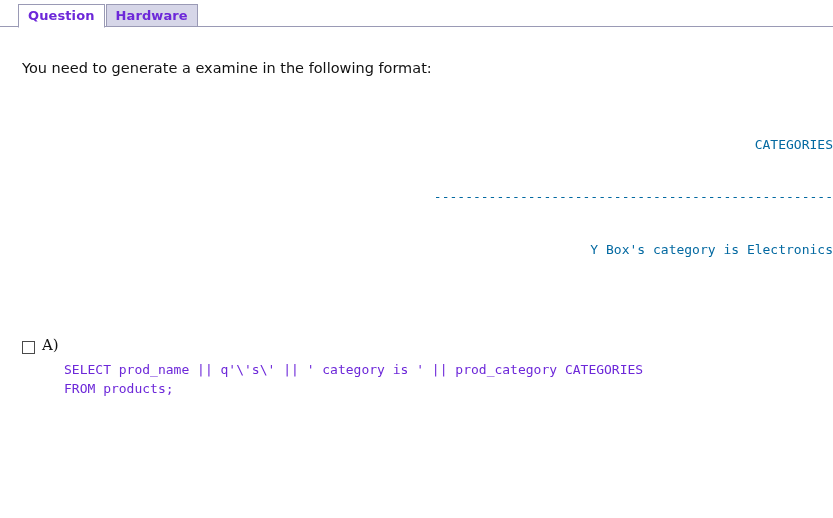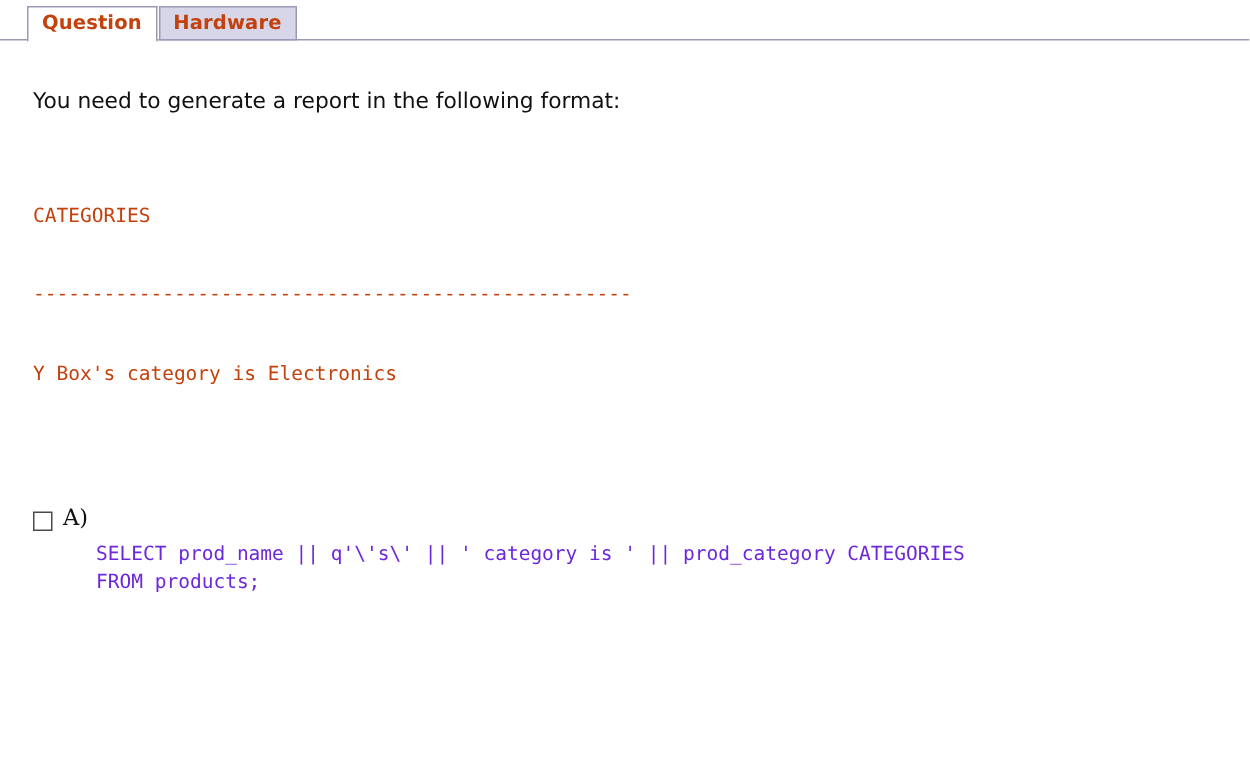--- a/index.html
+++ b/index.html
@@ -38,21 +38,21 @@
     display: inline-block;
     vertical-align: bottom;
     box-sizing: border-box;
     height: 23px;
     line-height: 21px;
     padding: 0 9px 0 9px;
     margin: 4px 0 0 0;
     border: 1px solid #9a9ab5;
     font-size: 13px;
     font-weight: bold;
-    color: #c2410c;
+    color: #6d28d9;
     letter-spacing: 0.1px;
     cursor: pointer;
     white-space: nowrap;
   }
   .tab.active {
     background: #ffffff;
     border-bottom-color: #ffffff;
     margin-bottom: -1px;
     height: 24px;
   }
@@ -82,22 +82,23 @@
     font-size: 11.5px;
     letter-spacing: 0;
   }
 
   
   .report {
     font-family: "DejaVu Sans Mono", "Liberation Mono", monospace;
     font-size: 13px;
     line-height: 17.5px;
     white-space: pre;
-    color: #c2410c;
+    color: #0369a1;
     margin: 0;
+    text-align: right;
   }
 
   
   .options {
     margin-top: 0;
   }
   .option {
     display: flex;
     align-items: flex-start;
     margin-bottom: 16px;
@@ -134,21 +135,21 @@
 
 <div class="tabbar">
   <div class="tab active">Question</div><div class="tab inactive">Hardware</div>
 </div>
 
 <div class="content">
 
 
   <div class="spacer-1"></div>
 
-  <p class="para">You need to generate a report in the following format:</p>
+  <p class="para">You need to generate a examine in the following format:</p>
 
   <div class="spacer-2"></div>
 
   <div class="report">
     <div>CATEGORIES</div>
     <div>---------------------------------------------------</div>
     <div>Y Box's category is Electronics</div>
   </div>
 
   <div class="spacer-3"></div>

